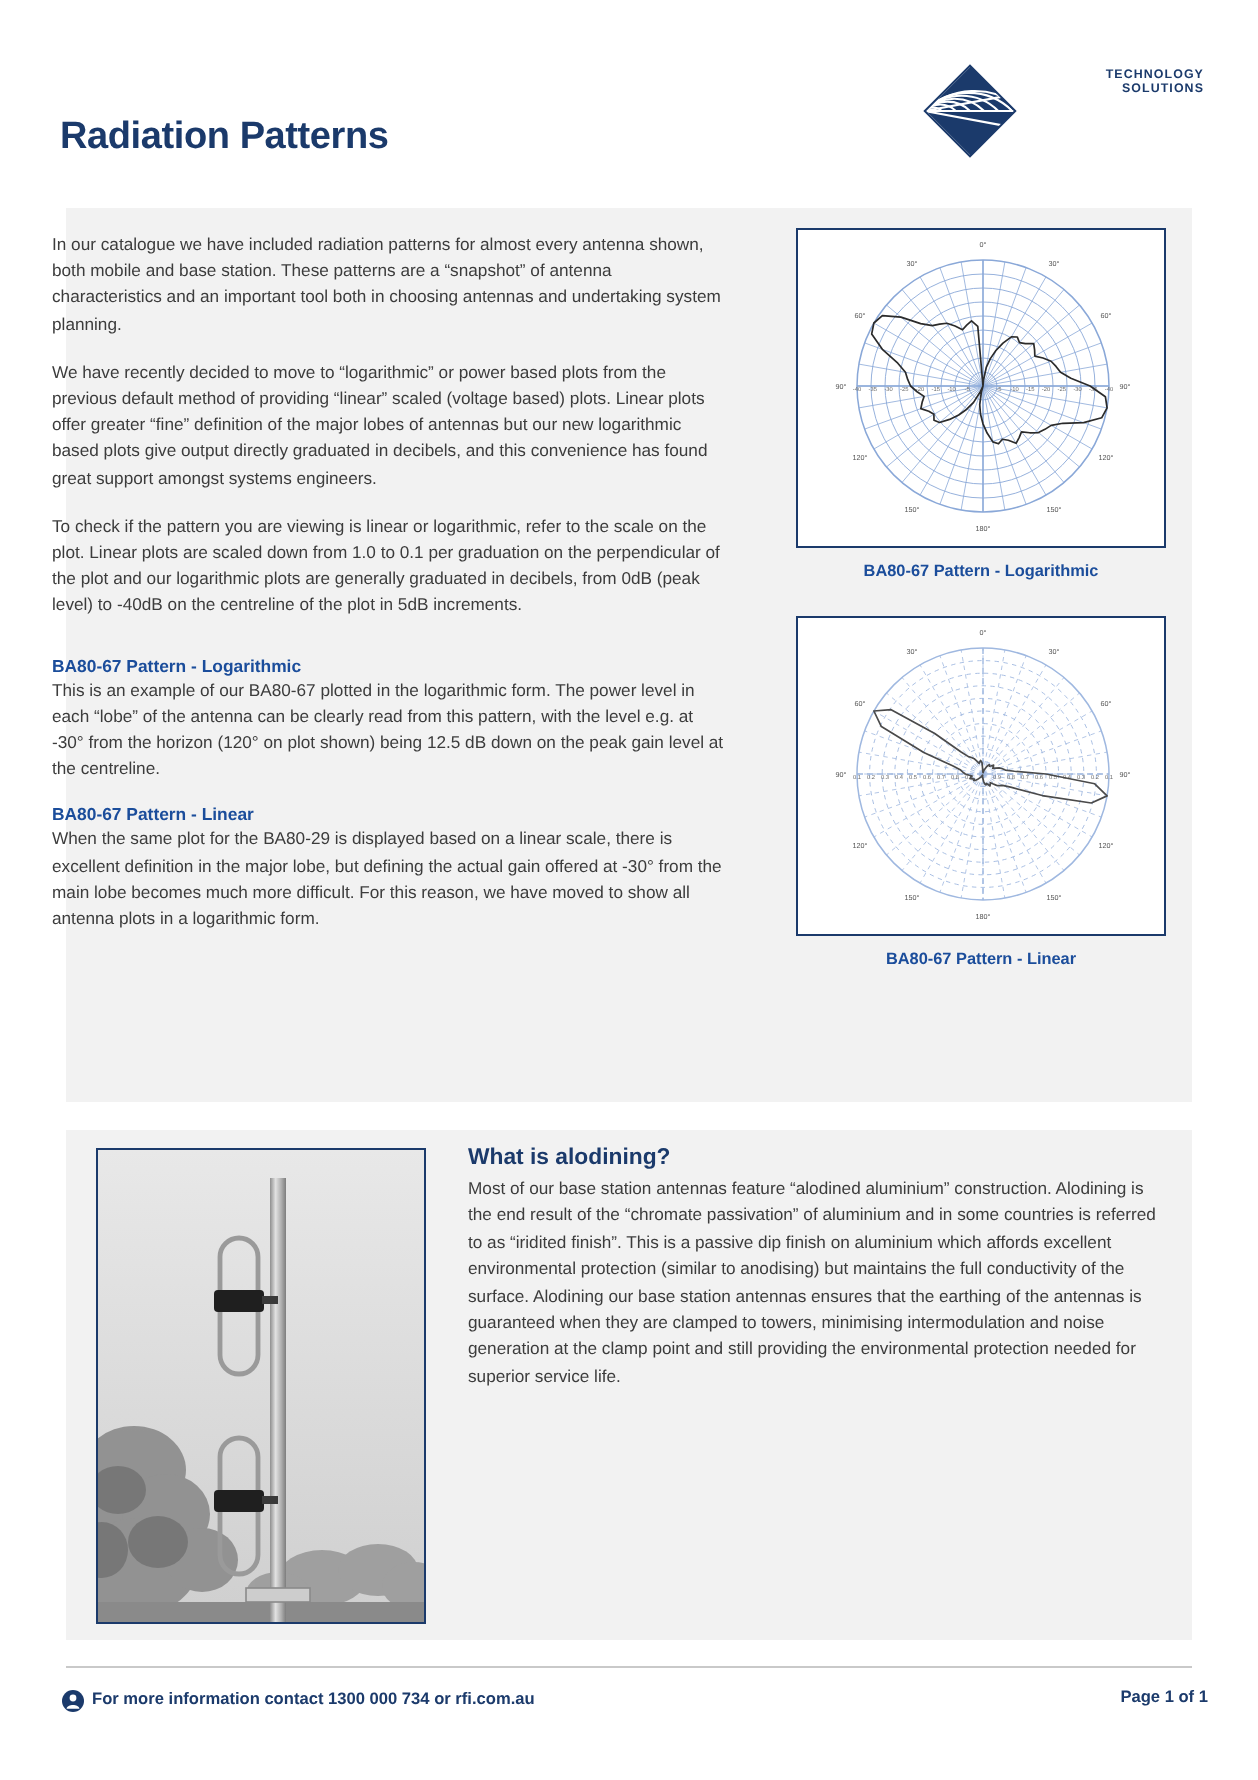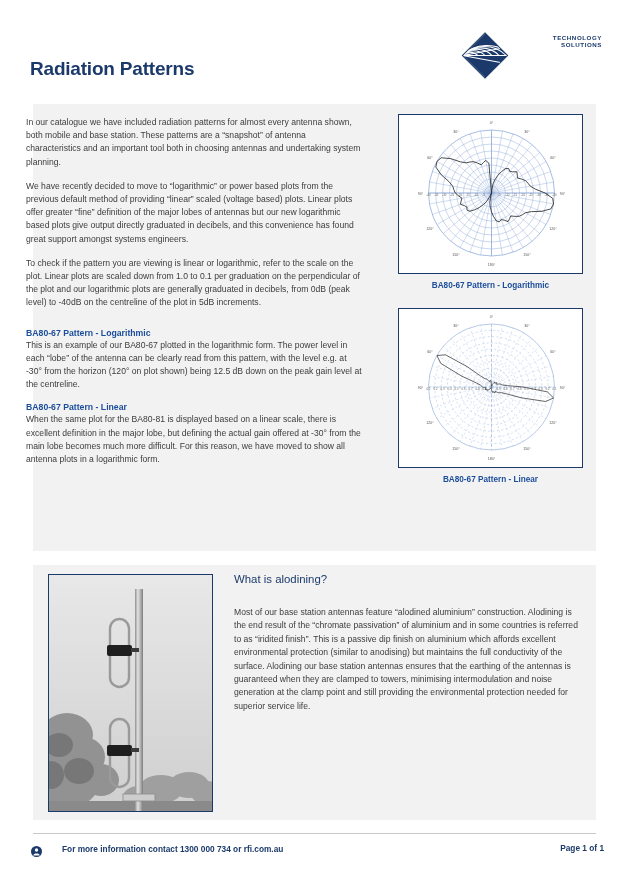--- a/index.html
+++ b/index.html
@@ -71,33 +71,33 @@
   
   .photo-frame {
     position:absolute; left:48px; top:574px;
     width:165px; height:238px;
     border:1.1px solid #1b3a6b; background:#cfcfcf;
     overflow:hidden;
   }
   .photo-frame svg { display:block; }
   .alod { position:absolute; left:234px; top:573px; width:352px; }
   .alod-head {
-    font-size:11.4px; font-weight:normal; color:#1b3a6b; margin-bottom:21px;
+    font-size:11.4px; font-weight:bold; color:#1b3a6b; margin-bottom:3px;
   }
   .alod p { margin:0; font-size:8.6px; line-height:13.4px; color:#3c3c3c; }
 
   
   .footer { position:absolute; left:0; top:833px; width:629px; height:40px; }
   .footer-rule {
     position:absolute; left:33px; top:0; width:563px; height:1px;
     background:#c9c9c9;
   }
   .footer-left {
     position:absolute; left:31px; top:10px;
-    display:flex; align-items:center; gap:20px;
+    display:flex; align-items:center; gap:4px;
   }
   .footer-icon { width:11px; height:11px; display:block; }
   .footer-text { font-size:8.3px; font-weight:bold; color:#1b3a6b; }
   .footer-right {
     position:absolute; right:25px; top:10px;
     font-size:8.3px; font-weight:bold; color:#1b3a6b;
   }
 </style>
 </head>
 <body>
@@ -145,21 +145,21 @@
 
   <div class="textcol">
     <p>In our catalogue we have included radiation patterns for almost every antenna shown, both mobile and base station. These patterns are a “snapshot” of antenna characteristics and an important tool both in choosing antennas and undertaking system planning.</p>
     <p>We have recently decided to move to “logarithmic” or power based plots from the previous default method of providing “linear” scaled (voltage based) plots. Linear plots offer greater “fine” definition of the major lobes of antennas but our new logarithmic based plots give output directly graduated in decibels, and this convenience has found great support amongst systems engineers.</p>
     <p>To check if the pattern you are viewing is linear or logarithmic, refer to the scale on the plot. Linear plots are scaled down from 1.0 to 0.1 per graduation on the perpendicular of the plot and our logarithmic plots are generally graduated in decibels, from 0dB (peak level) to -40dB on the centreline of the plot in 5dB increments.</p>
 
     <div class="sub-head first">BA80-67 Pattern - Logarithmic</div>
     <p>This is an example of our BA80-67 plotted in the logarithmic form. The power level in each “lobe” of the antenna can be clearly read from this pattern, with the level e.g. at -30° from the horizon (120° on plot shown) being 12.5 dB down on the peak gain level at the centreline.</p>
 
     <div class="sub-head">BA80-67 Pattern - Linear</div>
-    <p>When the same plot for the BA80-81 is displayed based on a linear scale, there is excellent definition in the major lobe, but defining the actual gain offered at -30° from the main lobe becomes much more difficult. For this reason, we have moved to show all antenna plots in a logarithmic form.</p>
+    <p>When the same plot for the BA80-29 is displayed based on a linear scale, there is excellent definition in the major lobe, but defining the actual gain offered at -30° from the main lobe becomes much more difficult. For this reason, we have moved to show all antenna plots in a logarithmic form.</p>
   </div>
 
   <div class="plot-card" id="plot-card-log">
     <div class="plot-box">
       <svg id="svg-log" viewBox="0 0 185 160" width="185" height="160" aria-hidden="true">
           <circle cx="92.5" cy="78" r="7.00" fill="none" stroke="#8aa8d8" stroke-width="0.45"></circle>
           <circle cx="92.5" cy="78" r="14.00" fill="none" stroke="#8aa8d8" stroke-width="0.45"></circle>
           <circle cx="92.5" cy="78" r="21.00" fill="none" stroke="#8aa8d8" stroke-width="0.45"></circle>
           <circle cx="92.5" cy="78" r="28.00" fill="none" stroke="#8aa8d8" stroke-width="0.45"></circle>
           <circle cx="92.5" cy="78" r="35.00" fill="none" stroke="#8aa8d8" stroke-width="0.45"></circle>

